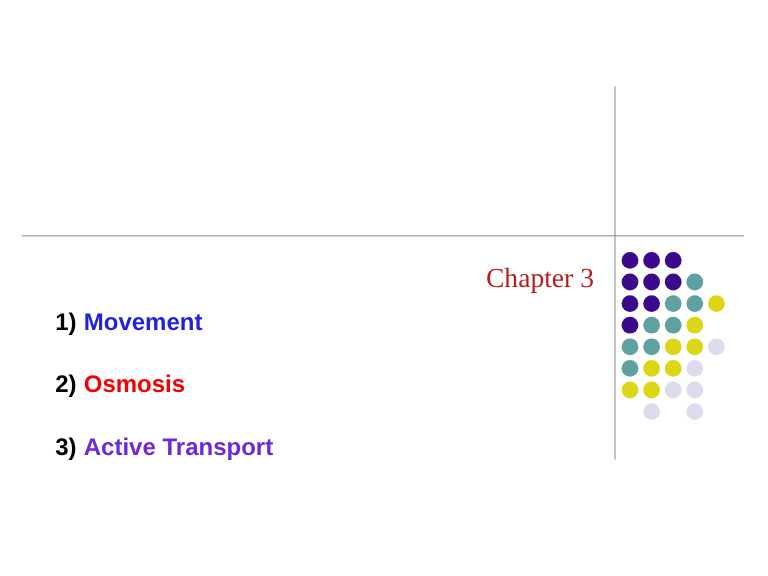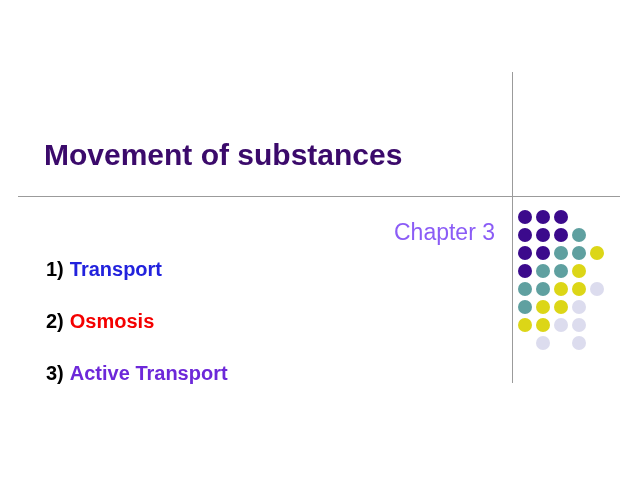--- a/index.html
+++ b/index.html
@@ -55,22 +55,23 @@
 
   
   .chapter {
     position: absolute;
     left: 200px;
     top: 219px;
     width: 295px;
     text-align: right;
     font-size: 23px;
     font-weight: normal;
-    color: #8b5cf6;
+    color: #b91c1c;
     white-space: nowrap;
+    font-family: Liberation Serif, serif;
   }
 
   
   .list {
     position: absolute;
     left: 46px;
     top: 256px;
     width: 450px;
   }
   .list-item {
@@ -115,27 +116,26 @@
   .dot.empty { background: transparent; }
 </style>
 </head>
 <body>
 
 <div id="slide" style="background: rgb(255, 255, 255);">
 
   <div class="rule-h" style="background: rgb(155, 155, 155);"></div>
   <div class="rule-v" style="background: rgb(155, 155, 155);"></div>
 
-  <div class="title" style="color: rgb(59, 10, 107);">Movement of substances</div>
 
   <div class="chapter">Chapter 3</div>
 
   <div class="list">
     <div class="list-item">
-      <span class="item-num">1)</span><span class="item-text" style="color: rgb(34, 34, 221);">Transport</span>
+      <span class="item-num">1)</span><span class="item-text" style="color: rgb(34, 34, 221);">Movement</span>
     </div>
     <div class="list-item">
       <span class="item-num">2)</span><span class="item-text" style="color: rgb(244, 0, 0);">Osmosis</span>
     </div>
     <div class="list-item">
       <span class="item-num">3)</span><span class="item-text" style="color: #6d28d9;">Active Transport</span>
     </div>
   </div>
 
   <div class="dotgrid">

